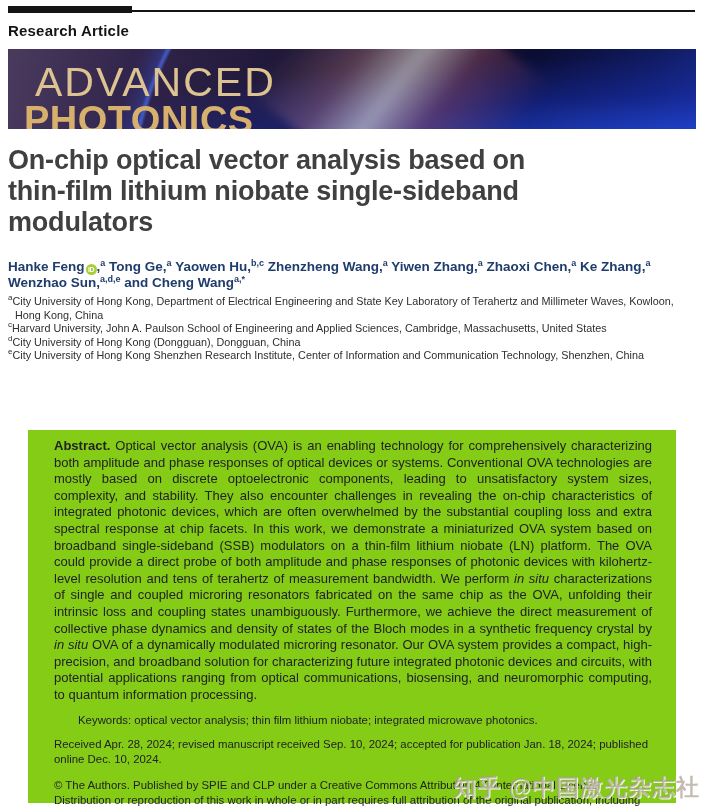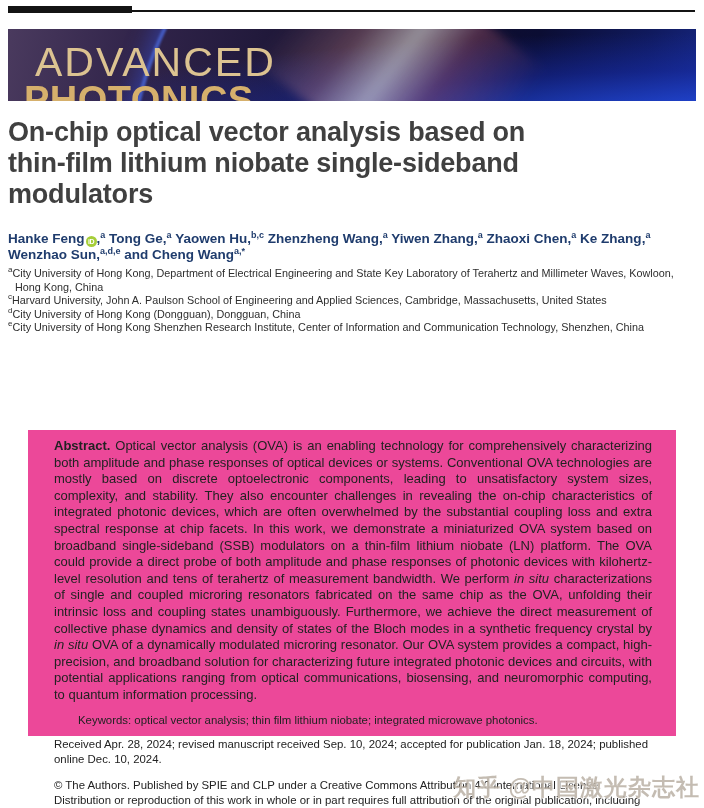--- a/index.html
+++ b/index.html
@@ -13,21 +13,21 @@
 
   
   .toprule { position:relative; height:14px; margin-top:5px; }
   .toprule .thin  { position:absolute; left:0; right:1px; top:5px; height:2px; background:#141414; }
   .toprule .thick { position:absolute; left:0; top:1px; width:124px; height:7px; background:#141414; }
 
   .research-article { font-size:15px; font-weight:bold; color:#141414; margin-top:3px; letter-spacing:0.2px; }
 
   
   .banner {
-    position:relative; margin-top:10px; height:72px; overflow:hidden;
+    position:relative; margin-top:10px; height:80px; overflow:hidden;
     background:
       radial-gradient(ellipse at 100% 135%, rgba(40,90,255,0.85), rgba(25,50,190,0.45) 40%, rgba(10,15,60,0) 68%),
       linear-gradient(100deg,#4a3a5e 0%, #32254b 18%, #1e1738 40%, #110e2c 58%, #0b0d33 76%, #101a5e 92%, #15247a 100%);
   }
   .banner .streak {
     position:absolute; left:40%; top:-70%; width:34%; height:240%;
     background:linear-gradient(90deg, rgba(255,255,255,0) 0%, rgba(225,150,150,0.30) 28%, rgba(255,246,240,0.55) 48%, rgba(190,95,115,0.35) 68%, rgba(255,255,255,0) 100%);
     transform:rotate(38deg); filter:blur(5px);
   }
   .banner .arc1 {
@@ -68,22 +68,22 @@
     vertical-align:-1px; margin-left:1px;
   }
 
   
   .affiliations { margin-top:4px; font-size:10.8px; line-height:13.6px; color:#2e2e2e; }
   .affil { padding-left:7px; text-indent:-7px; }
   .affil sup { font-size:8px; line-height:0; vertical-align:super; }
 
   
   .abstract-box {
-    position:absolute; left:28px; top:425px; width:648px; height:306px;
-    background:#ec4899; padding:8px 24px 10px 26px;
+    position:absolute; left:28px; top:425px; width:648px; height:373px;
+    background:#84cc16; padding:8px 24px 10px 26px;
   }
   .abstract-para { font-size:13px; line-height:16.6px; color:#222; text-align:justify; }
   .abstract-para .ab-label { font-weight:bold; }
   .abstract-para .italic { font-style:italic; }
   .small-line { font-size:11.4px; line-height:15.4px; color:#222; }
   .keywords  { margin-top:9px;margin-left:24px; }
   .received  { margin-top:9px; }
   .copyright { margin-top:10px; }
 
   
@@ -98,20 +98,21 @@
 </head>
 <body>
 
 <div class="page">
 
   <div class="toprule">
     <div class="thin"></div>
     <div class="thick"></div>
   </div>
 
+  <div class="research-article">Research Article</div>
 
   <div class="banner">
     <div class="streak"></div>
     <div class="arc2"></div>
     <div class="arc1"></div>
     <div class="banner-text">
       <div class="banner-line1">ADVANCED</div>
       <div class="banner-line2">PHOTONICS</div>
     </div>
   </div>

